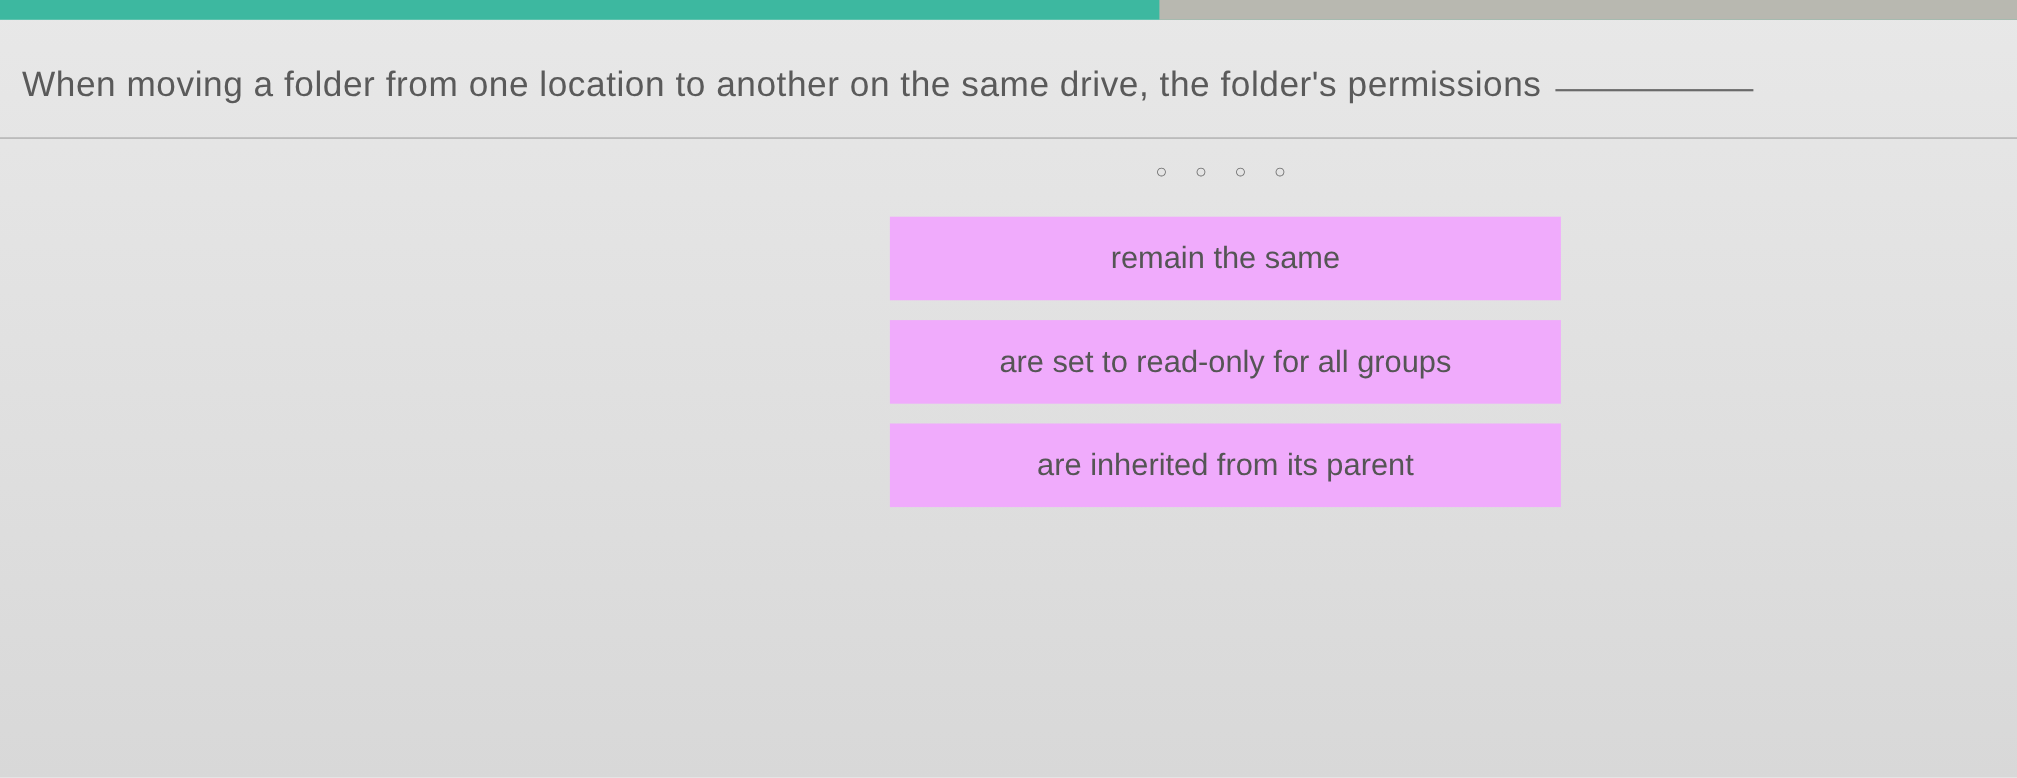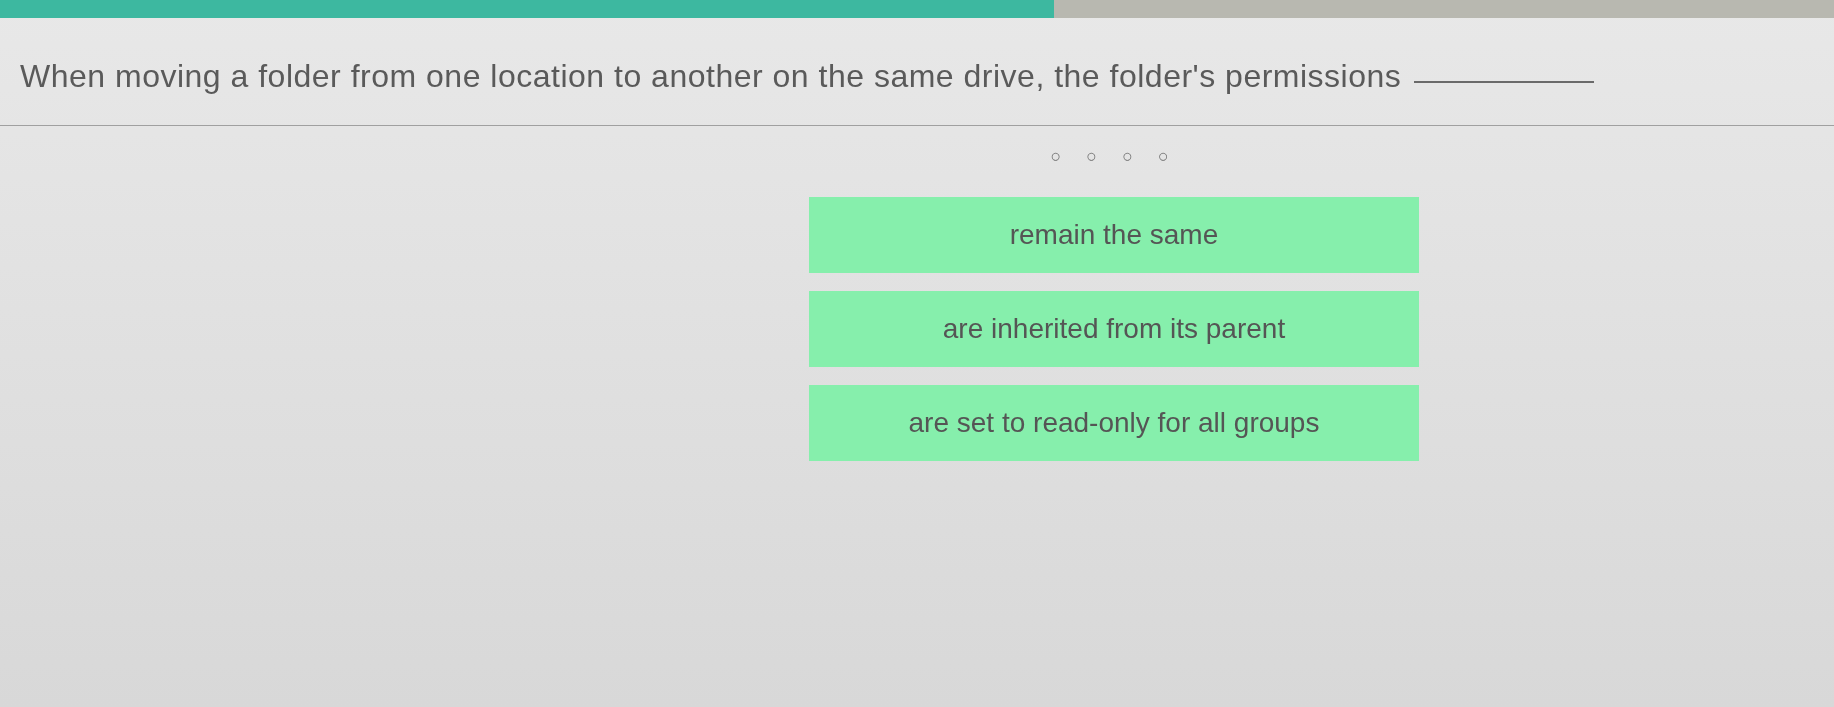--- a/index.html
+++ b/index.html
@@ -58,21 +58,21 @@
     }
     .dots-indicator {
       color: #707070;
       font-size: 18px;
       letter-spacing: 10px;
       margin-bottom: 30px;
       margin-right: 240px;
     }
     .answer-option {
       width: 610px;
-      background: #86efac;
+      background: #f0abfc;
       color: #555555;
       font-size: 28px;
       text-align: center;
       padding: 22px 10px;
       margin-bottom: 18px;
       cursor: pointer;
       border: none;
       font-family: inherit;
     }
   </style>
@@ -86,15 +86,15 @@
 <div class="question-area">
   <span class="question-text">When moving a folder from one location to another on the same drive, the folder's permissions</span>
   <span class="blank-line"></span>
 </div>
 
 <div class="divider"></div>
 
 <div class="answers-area">
   <div class="dots-indicator">○ ○ ○ ○</div>
   <button class="answer-option">remain the same</button>
+  <button class="answer-option">are set to read-only for all groups</button>
   <button class="answer-option">are inherited from its parent</button>
-  <button class="answer-option">are set to read-only for all groups</button>
 </div>
 
 </body></html>

